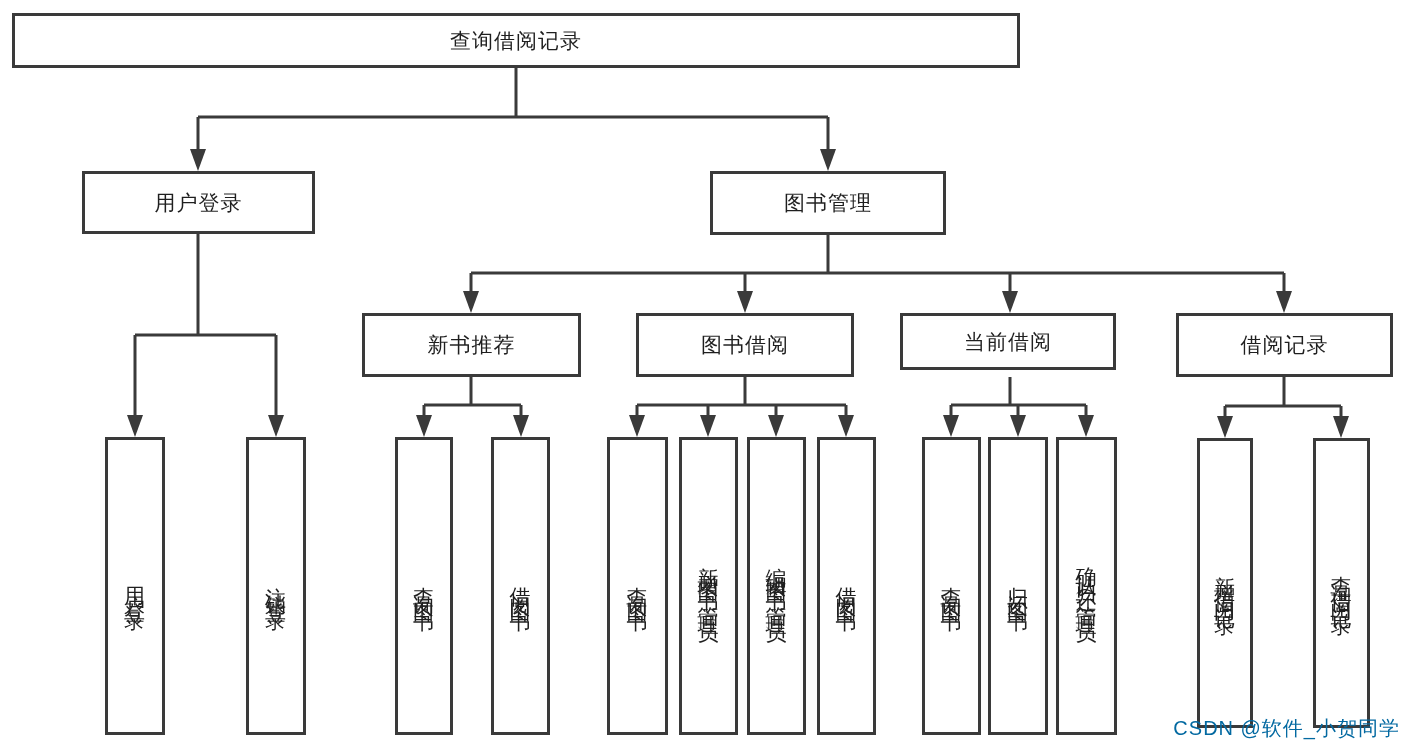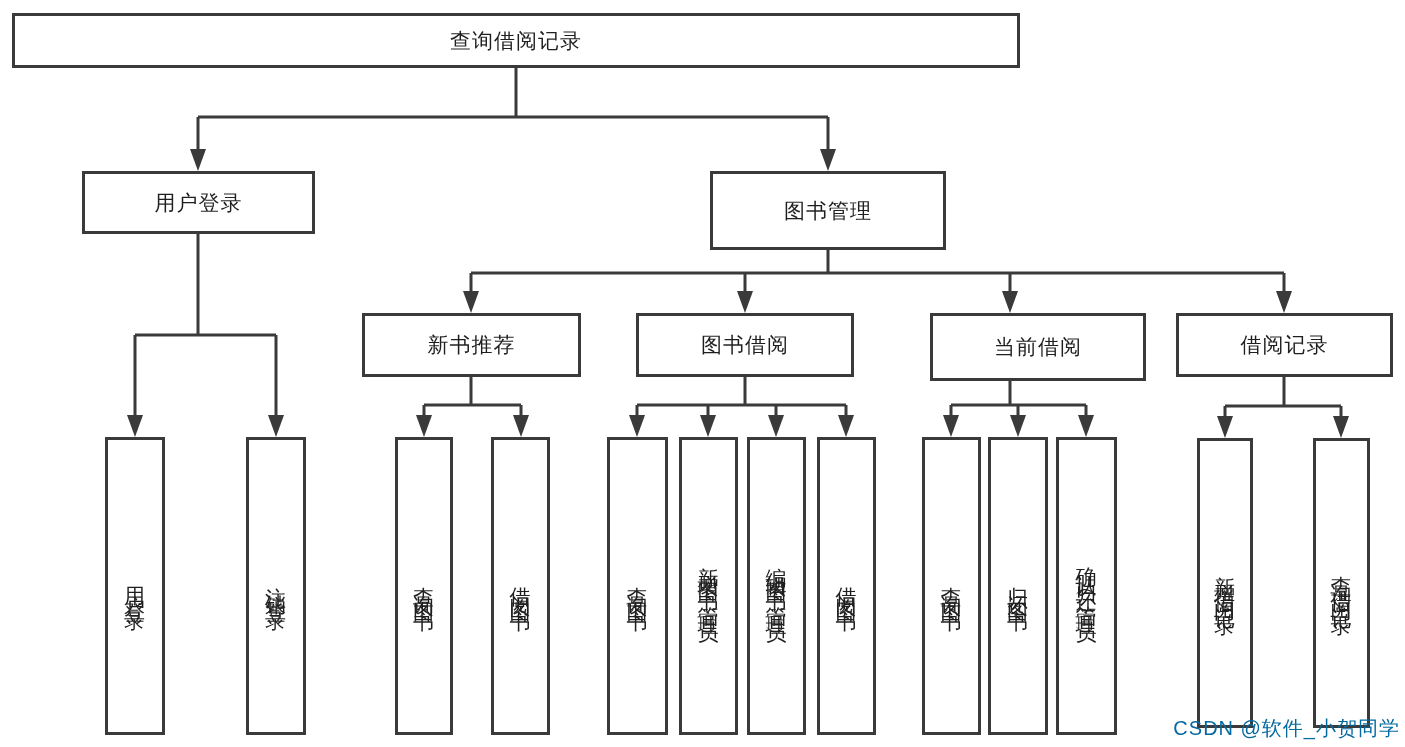--- a/index.html
+++ b/index.html
@@ -102,25 +102,25 @@
     <polygon points="1078,415 1094,415 1086,437"></polygon>
 
     <path d="M1284 377 V406 M1225 406 H1341 M1225 406 V433 M1341 406 V433"></path>
     <polygon points="1217,416 1233,416 1225,438"></polygon>
     <polygon points="1333,416 1349,416 1341,438"></polygon>
   </svg>
 
   <div class="node" style="left:12px; top:13px; width:1008px; height:55px;">查询借阅记录</div>
 
   <div class="node" style="left:82px; top:171px; width:233px; height:63px;">用户登录</div>
-  <div class="node" style="left:710px; top:171px; width:236px; height:79px;">图书管理</div>
+  <div class="node" style="left:710px; top:171px; width:236px; height:64px;">图书管理</div>
 
   <div class="node" style="left:636px; top:313px; width:218px; height:64px;">图书借阅</div>
   <div class="node" style="left:362px; top:313px; width:219px; height:64px;">新书推荐</div>
-  <div class="node" style="left:930px; top:313px; width:216px; height:68px;">当前借阅</div>
+  <div class="node" style="left:900px; top:313px; width:216px; height:57px;">当前借阅</div>
   <div class="node" style="left:1176px; top:313px; width:217px; height:64px;">借阅记录</div>
 
   <div class="node leaf" style="left:105px; top:437px; width:60px; height:298px;">
     <span class="v-label">用户登录</span>
   </div>
   <div class="node leaf" style="left:246px; top:437px; width:60px; height:298px;">
     <span class="v-label">注销登录</span>
   </div>
 
   <div class="node leaf" style="left:395px; top:437px; width:58px; height:298px;">

